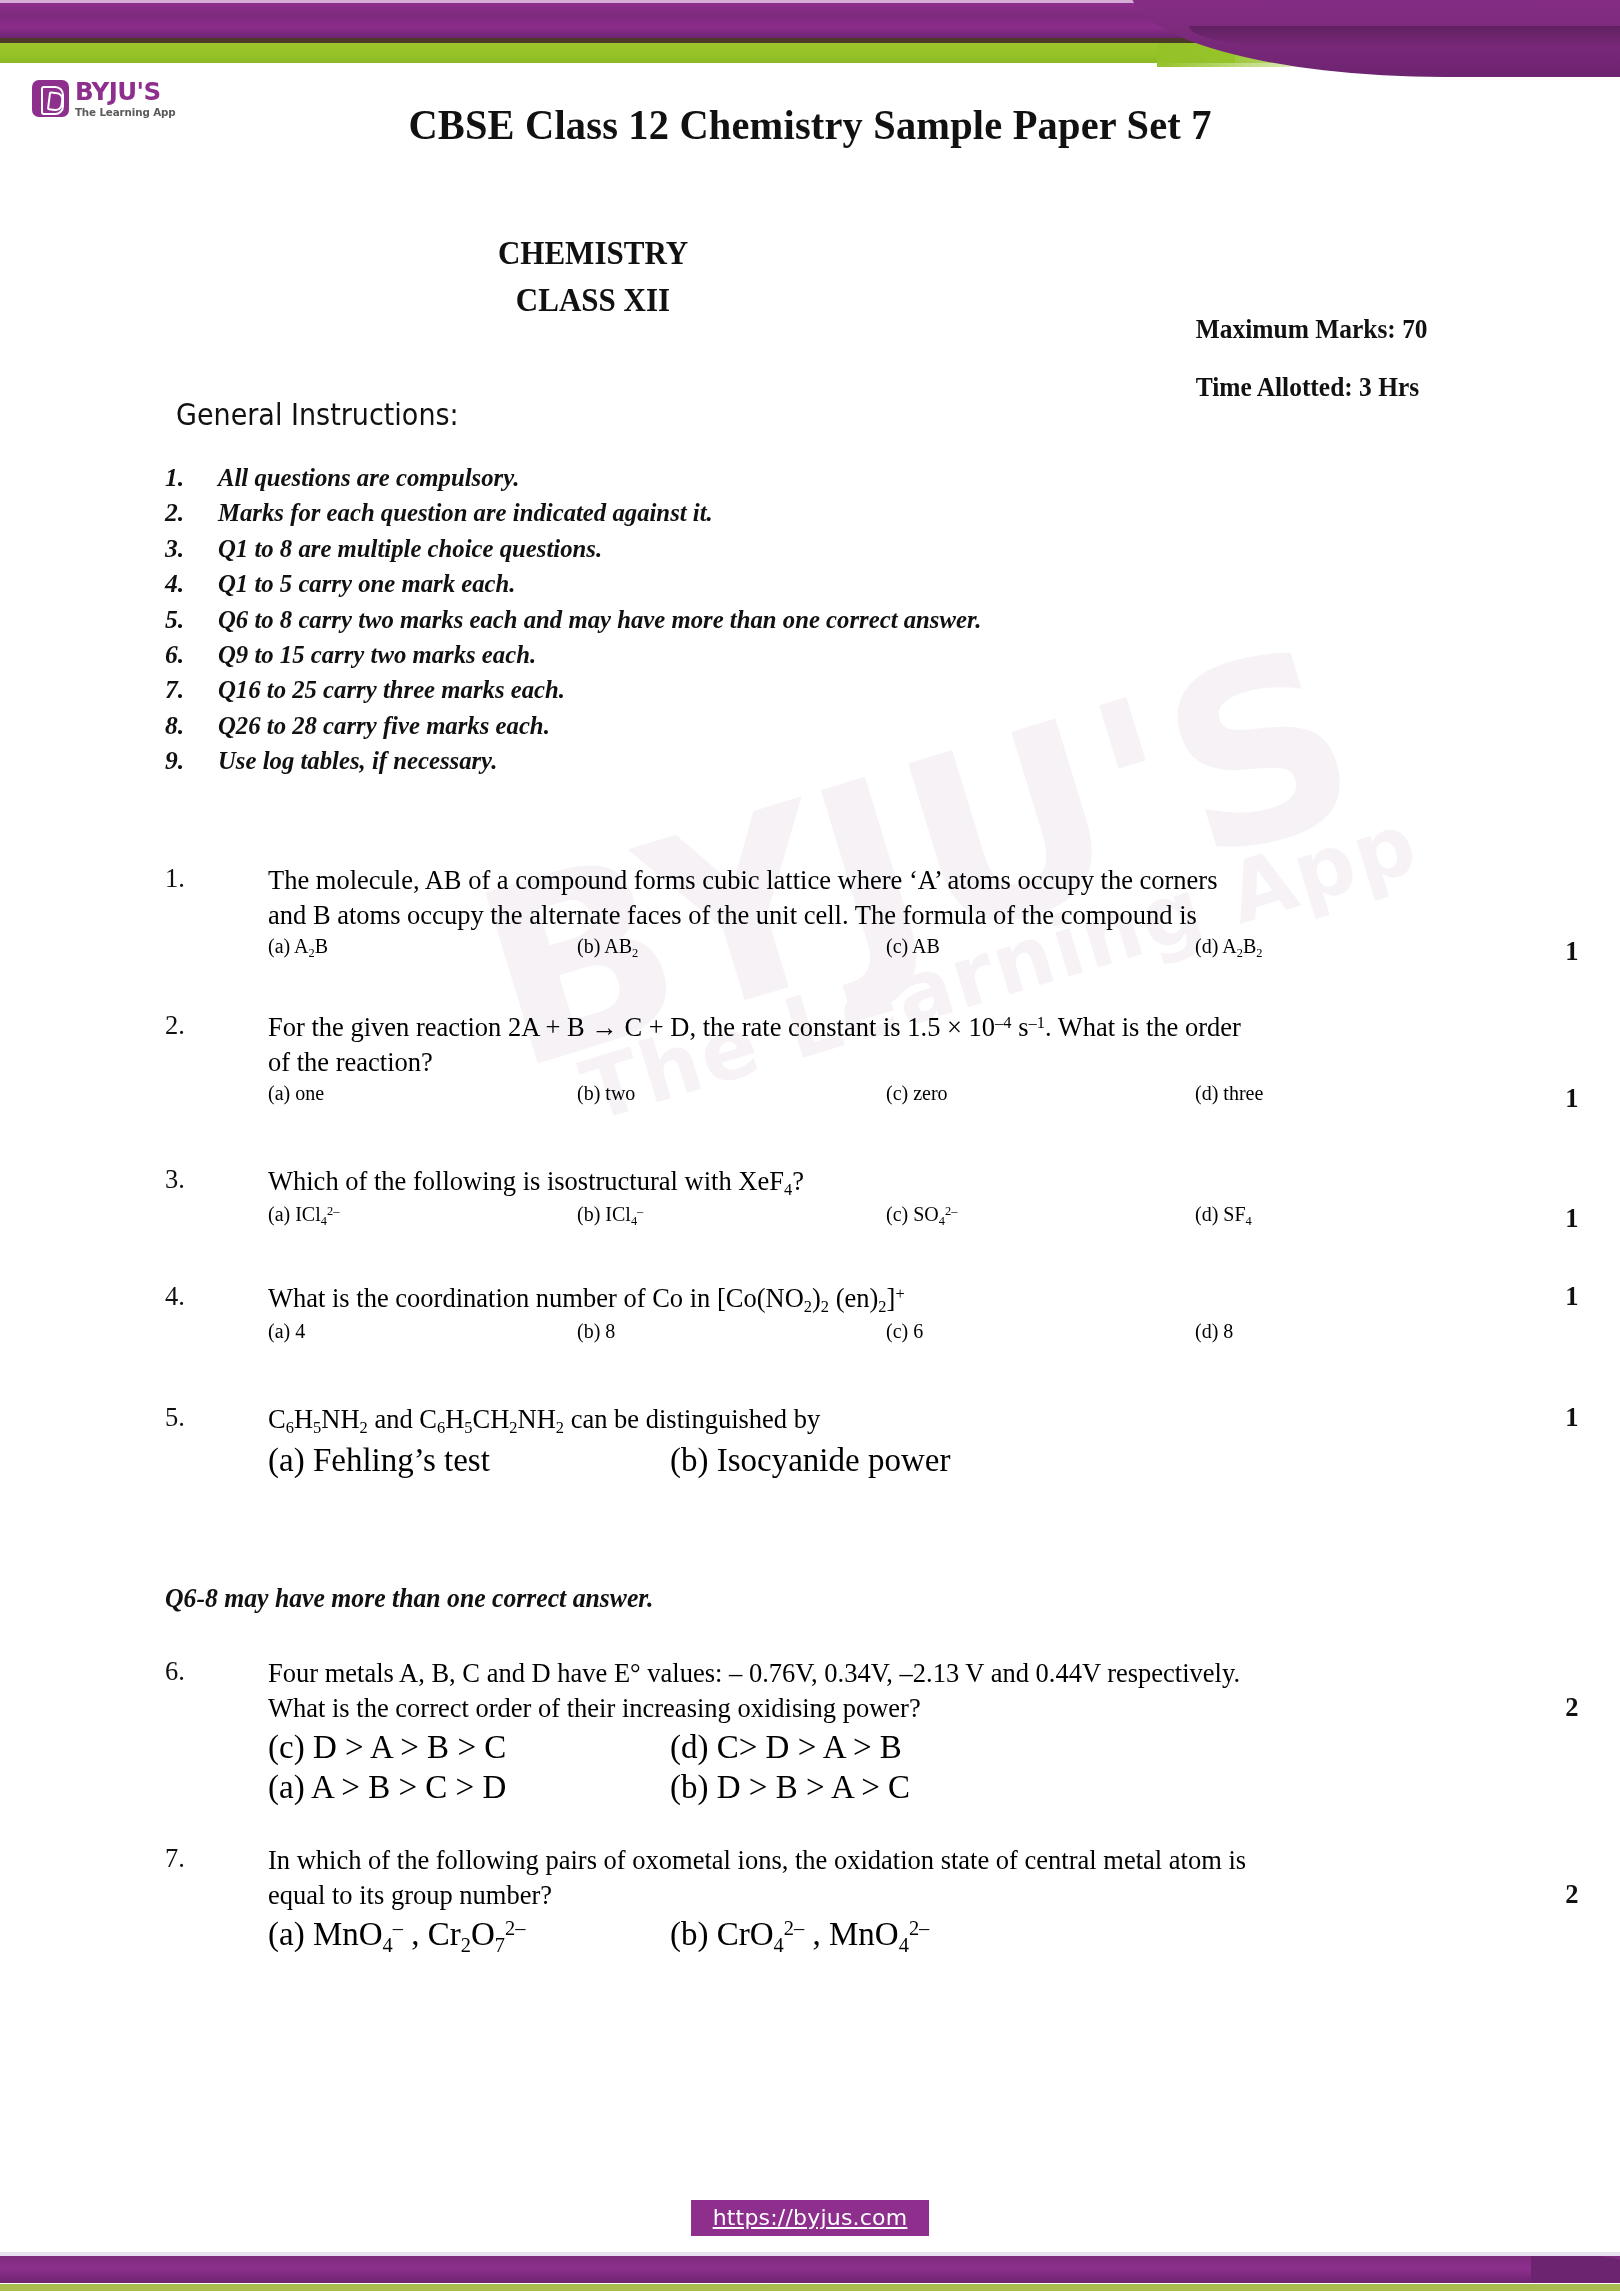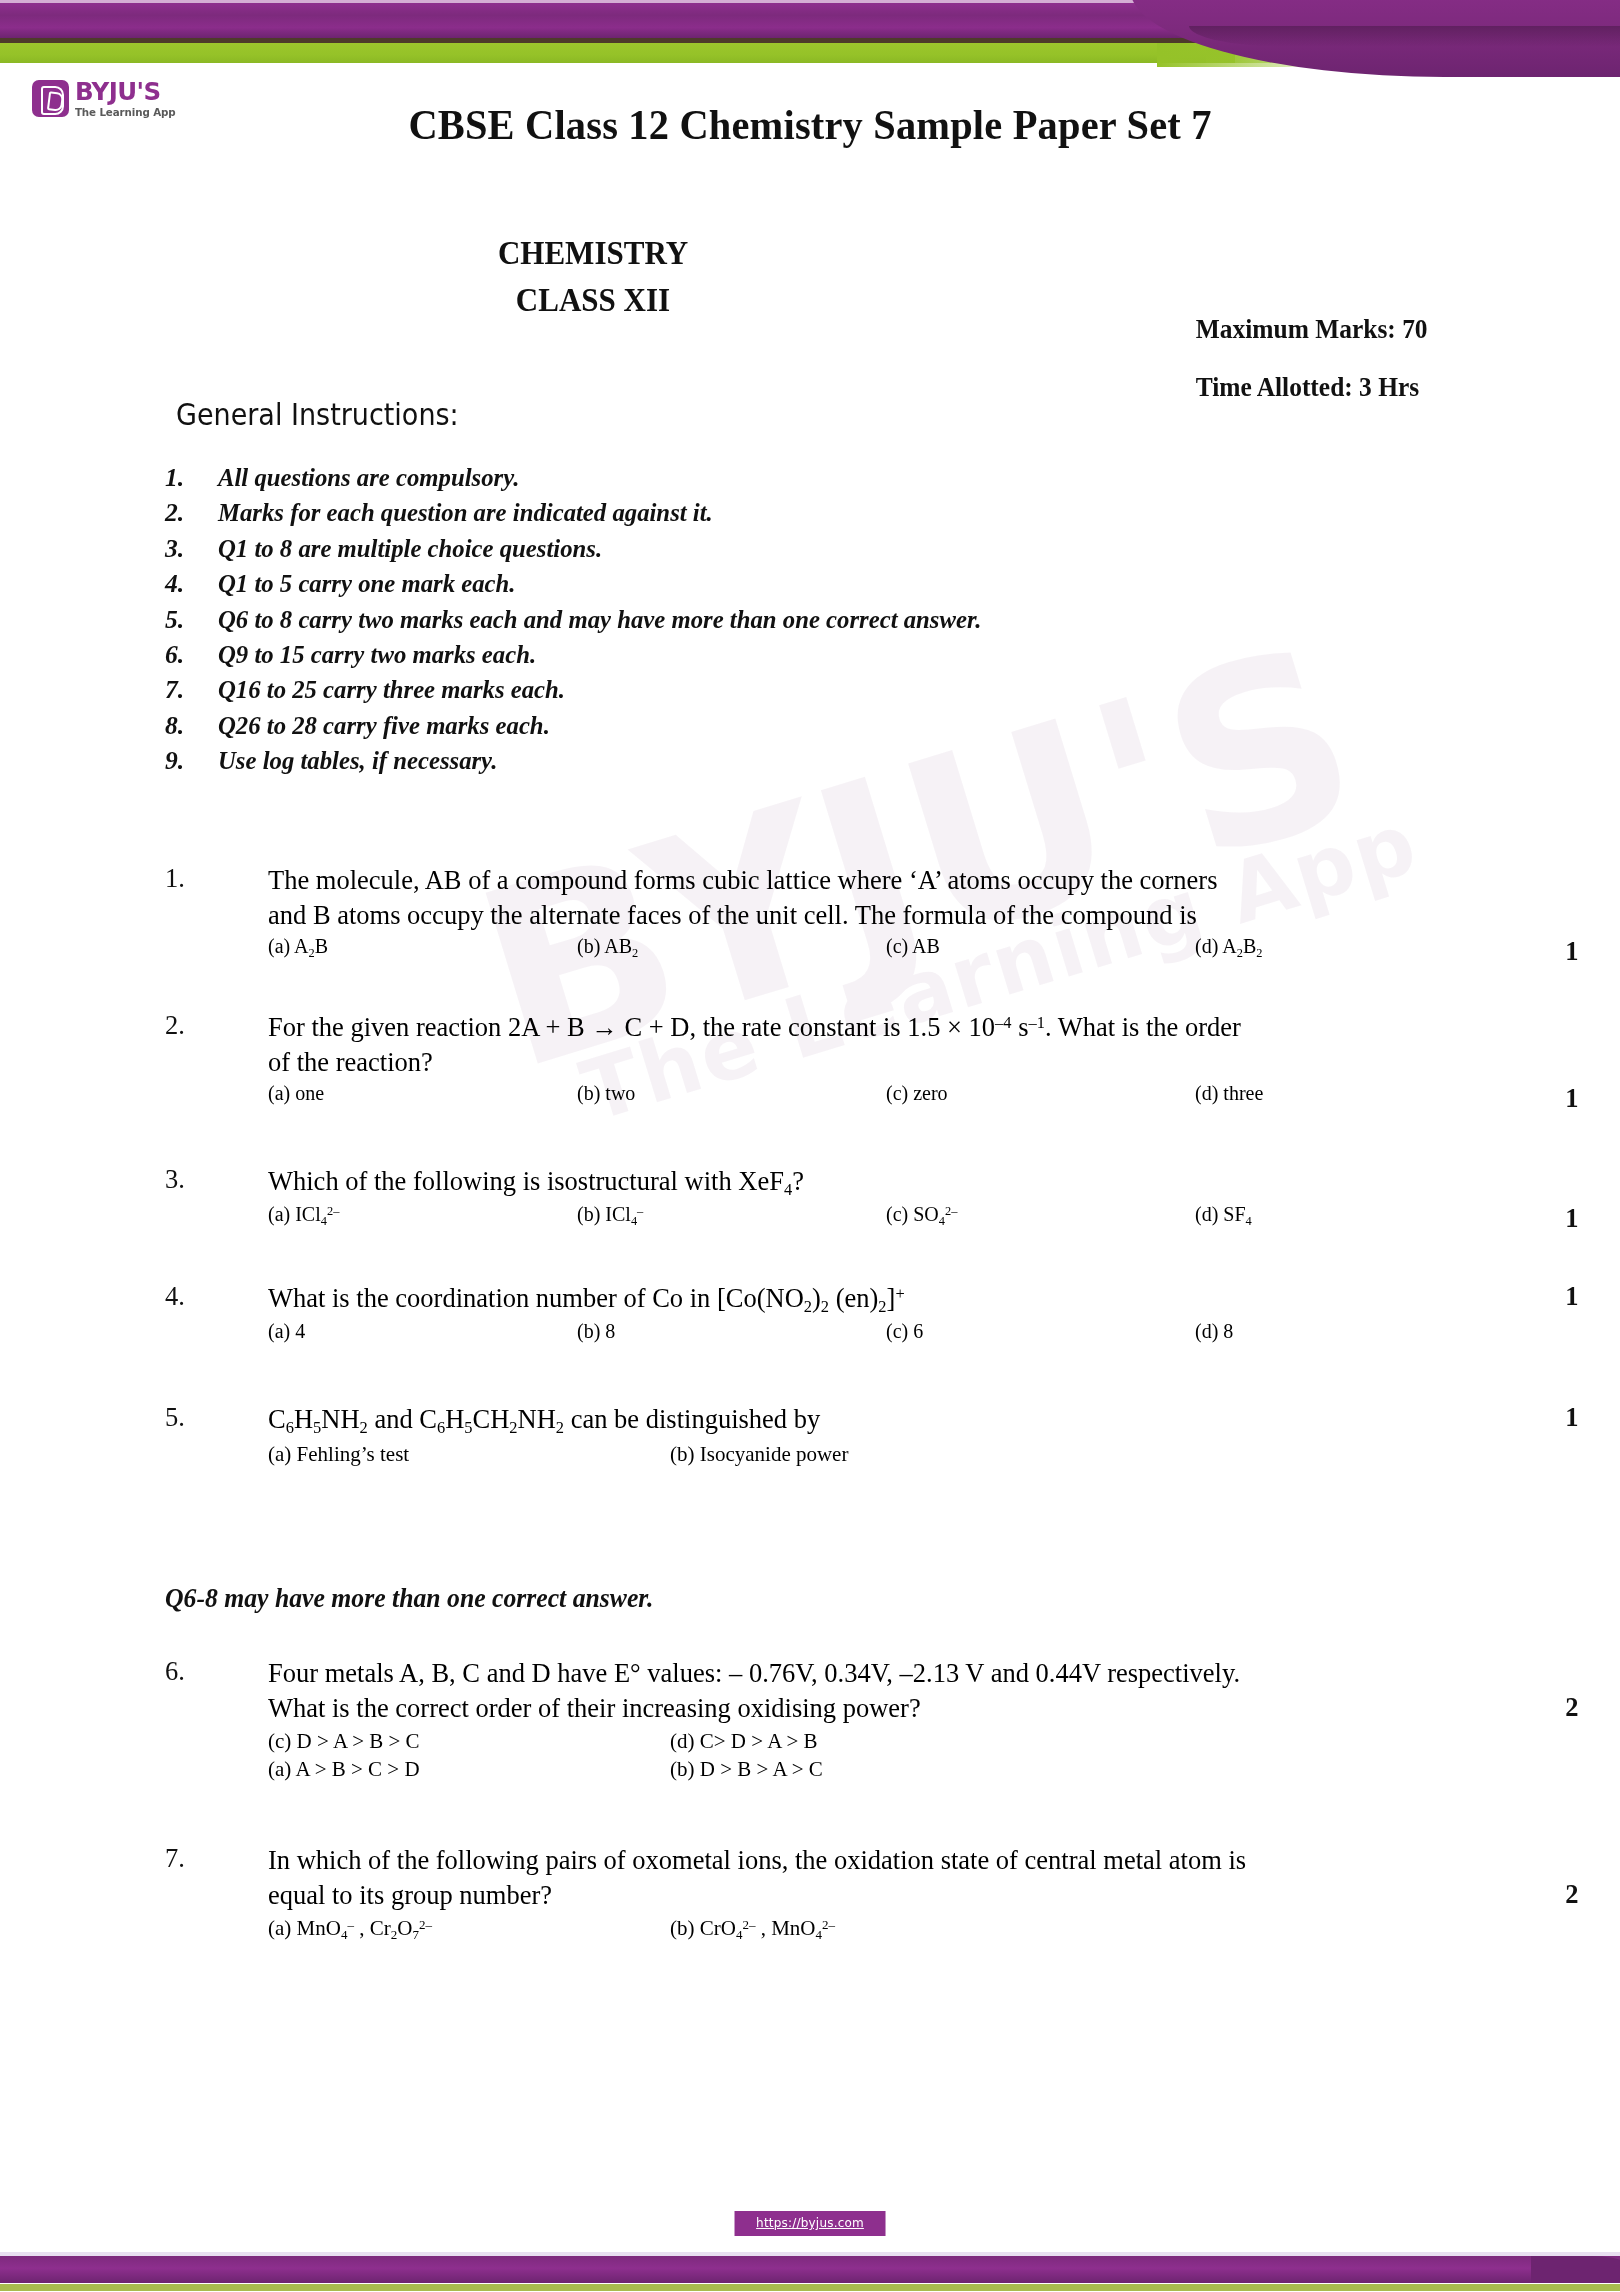--- a/index.html
+++ b/index.html
@@ -153,37 +153,37 @@
   .q-head { display:flex; }
   .q-num { width:103px; flex:none; font-size:26.5px; color:#111; }
   .q-body { flex:1; font-size:26.5px; color:#000000; line-height:1.33; }
   .q-marks {
     position:absolute; right:-21.6px; font-weight:bold; font-size:26.5px; color:#111;
   }
 
   .opts-row { display:flex; margin-top:2px; padding-left:103px; font-size:20px; }
   .opt-4 { width:309px; flex:none; }
   .opt-4.last { width:auto; }
-  .opts-2col { padding-left:103px; font-size:21px; }
+  .opts-2col { padding-left:103px; font-size:33px; }
   .opts-2col .r { display:flex; margin-top:2.9px; }
   .opts-2col .c1 { width:402px; flex:none; }
 
   sub { font-size:.62em; vertical-align:-0.32em; }
   sup { font-size:.62em; vertical-align:0.48em; }
 
   .note {
     position:absolute; left:165px; width:882px;
     font-style:italic; font-weight:bold; font-size:26.5px; color:#111;
     transform:scaleX(.97); transform-origin:left;
   }
 
   .url-badge {
     position:absolute; left:50%; transform:translateX(-50%); bottom:57px;
     background:#8e2f8e; color:#ffffff;
-    font-family:"DejaVu Sans", sans-serif; font-size:12px;
+    font-family:"DejaVu Sans", sans-serif; font-size:22px;
     padding:4.9px 21.6px 5.9px 21.6px; letter-spacing:0.2px;
   }
 </style>
 </head>
 <body>
 
 <div class="page">
 
   <div class="hdr-wrap">
     <div class="hdr-purple-top-hair"></div>

